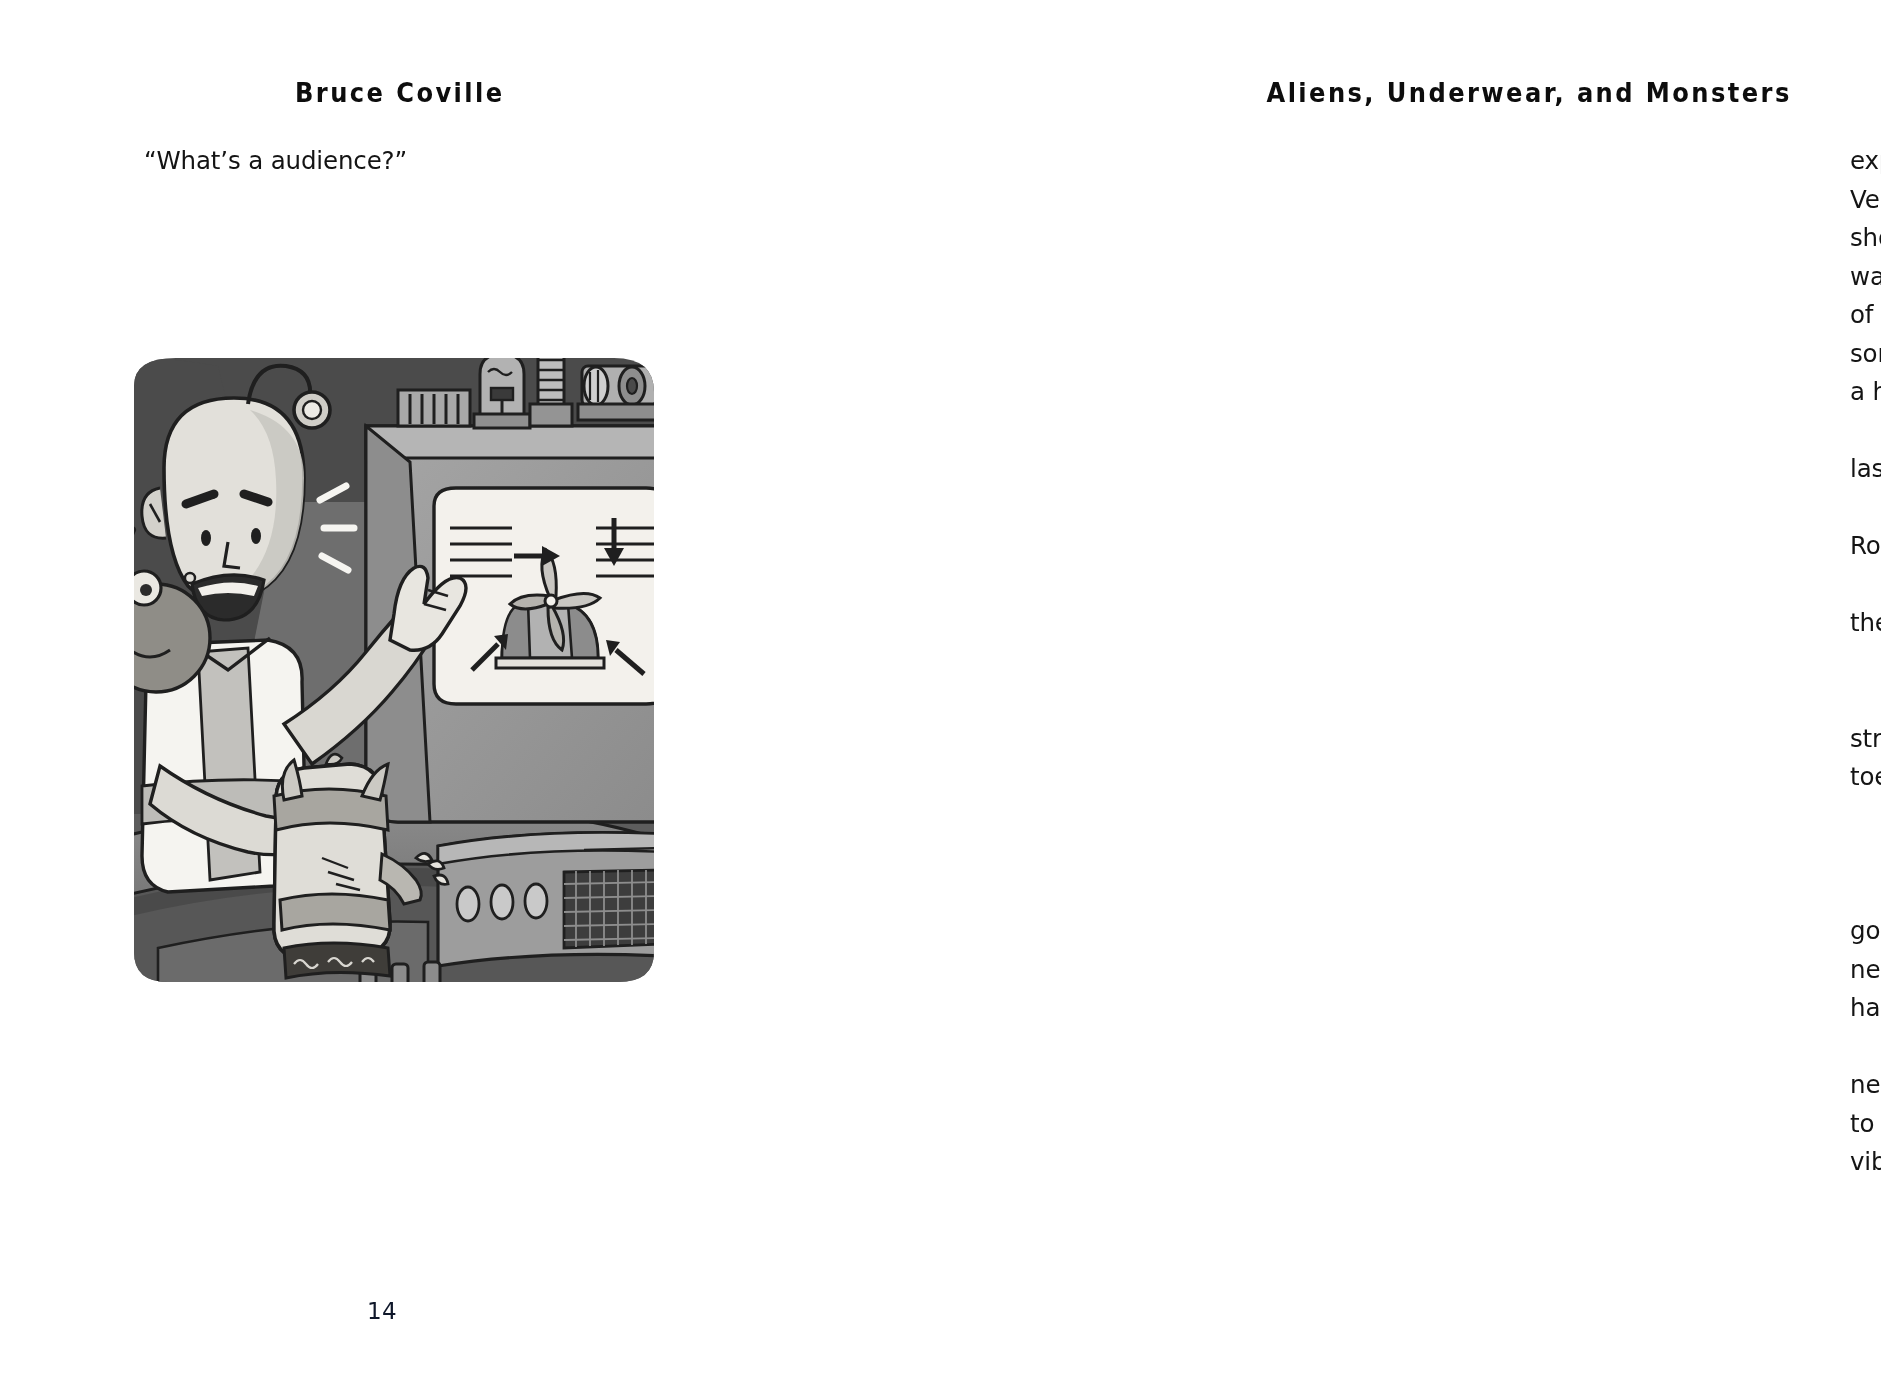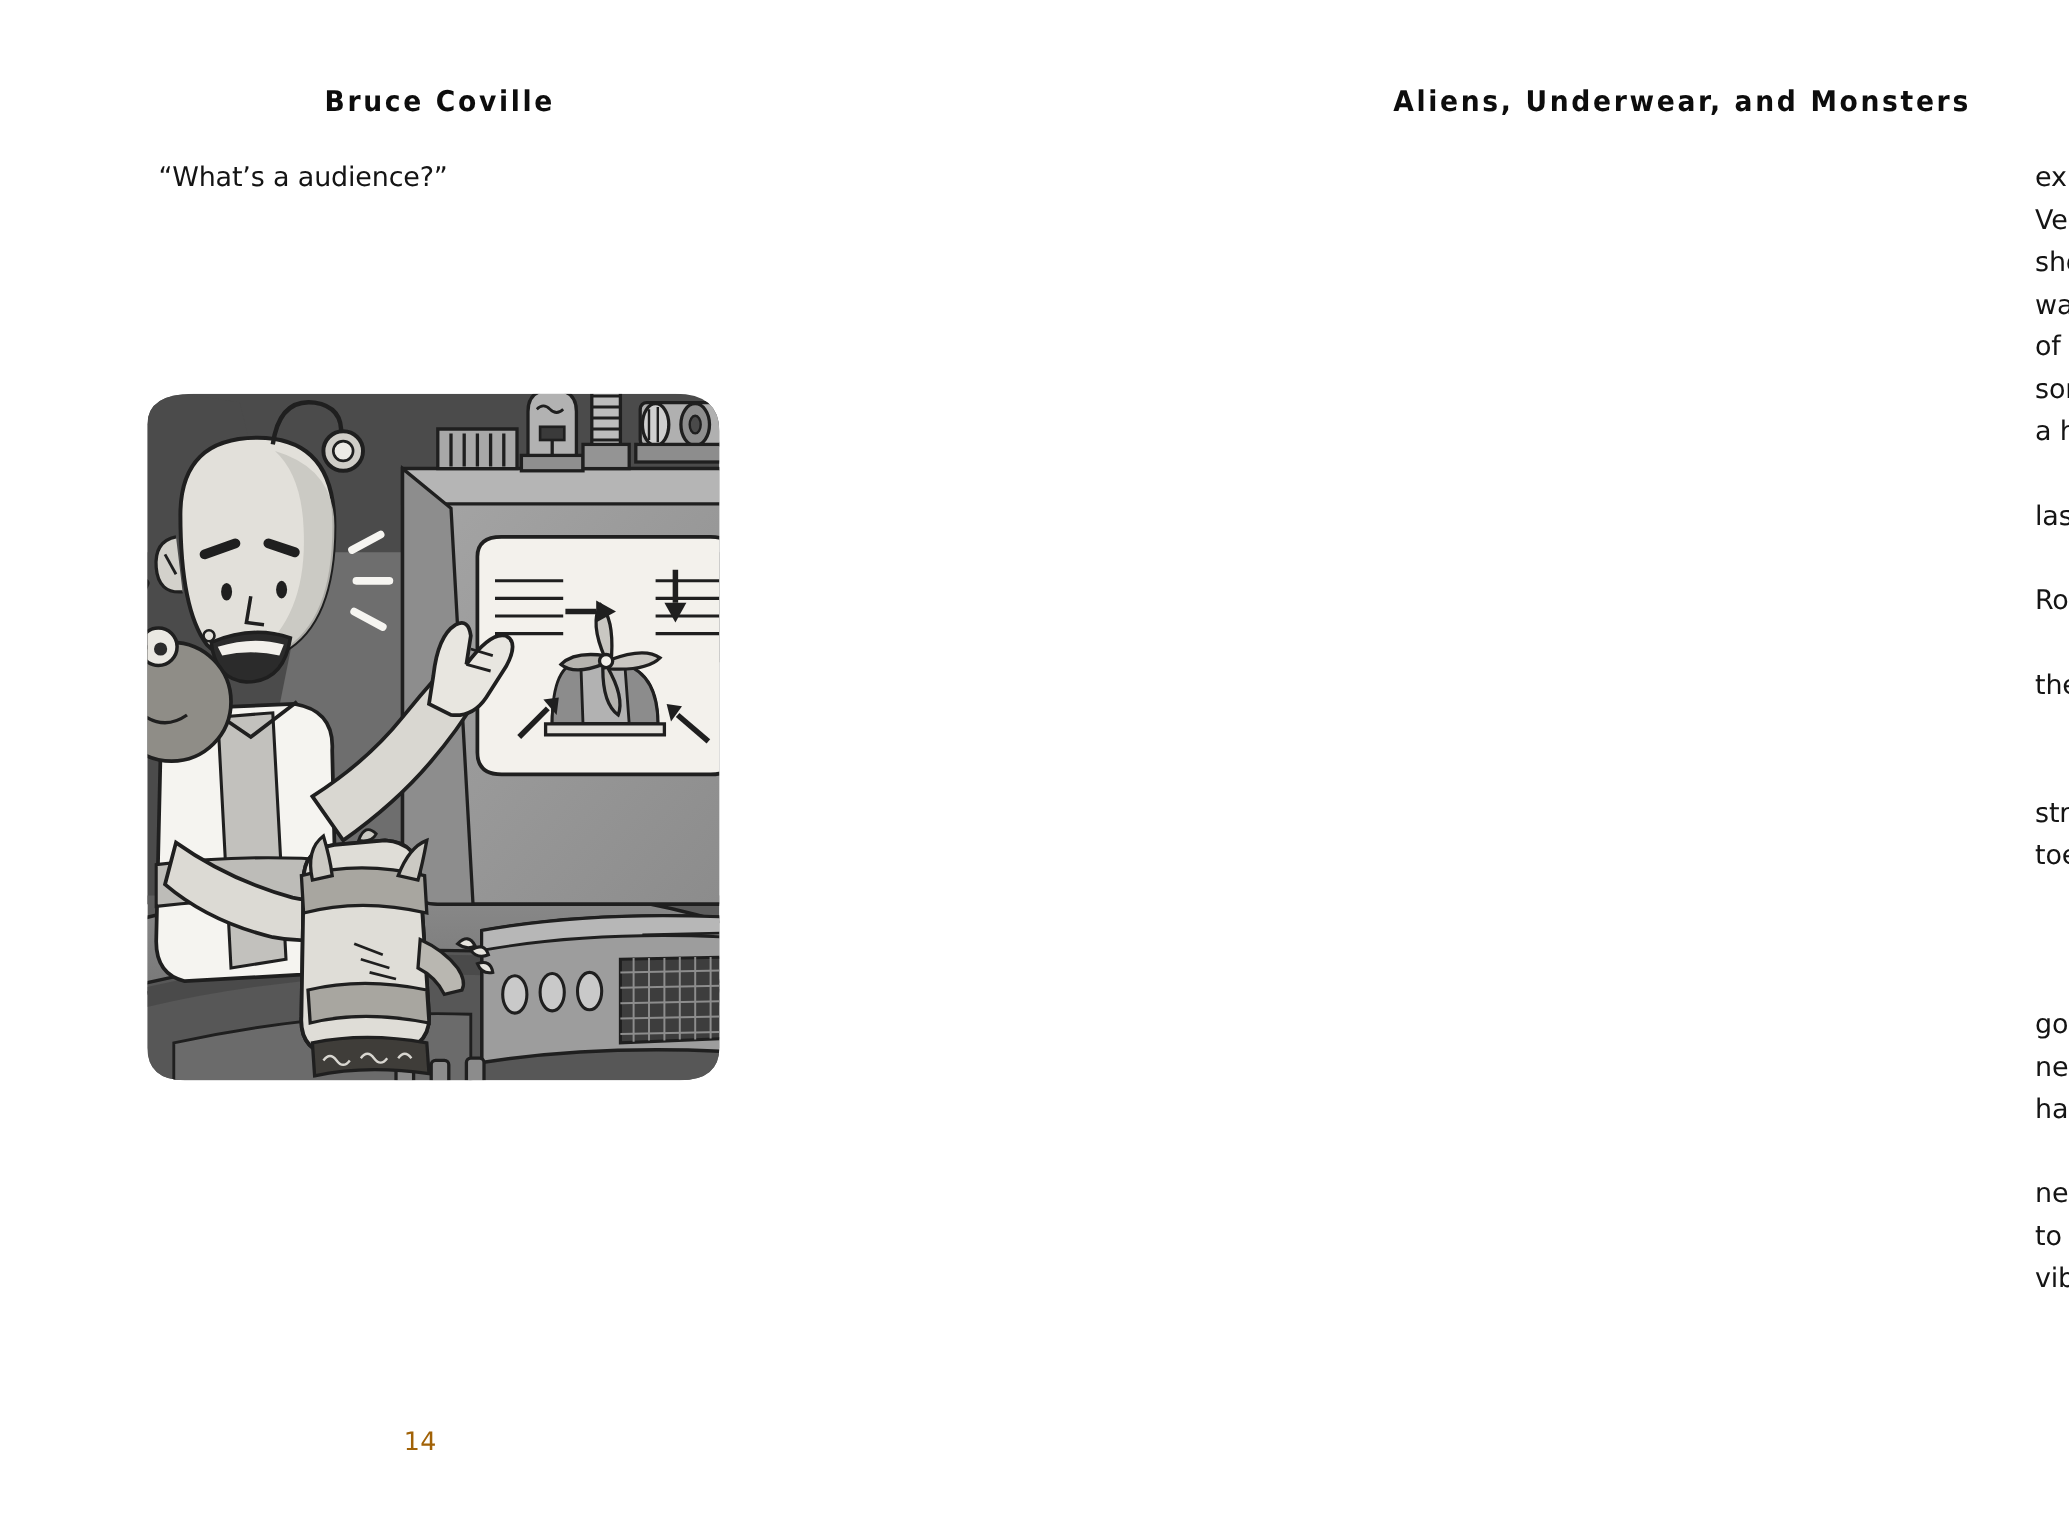--- a/index.html
+++ b/index.html
@@ -68,21 +68,21 @@
   }
   .para.noindent { text-indent: 0; }
   .para:last-child { text-align-last: left; }
 
   
   .folio {
     position: absolute;
     bottom: 76px;
     font-size: 23px;
     font-family: "DejaVu Sans", sans-serif;
-    color: #a16207;
+    color: #0f172a;
     letter-spacing: 0.4px;
   }
   .folio-left  { left: 367px; }
 
   
   .illustration {
     position: absolute;
     left: 98px;
     top: 352px;
     width: 566px;

